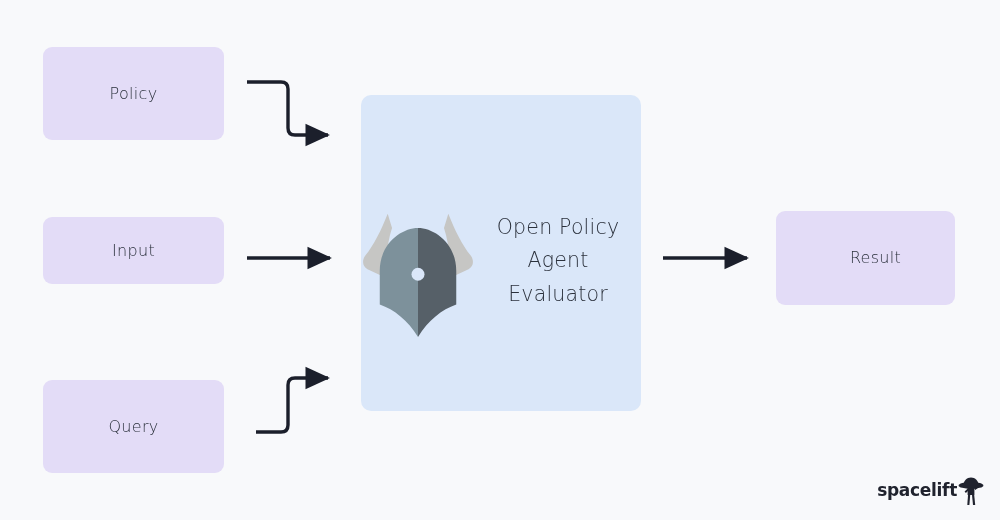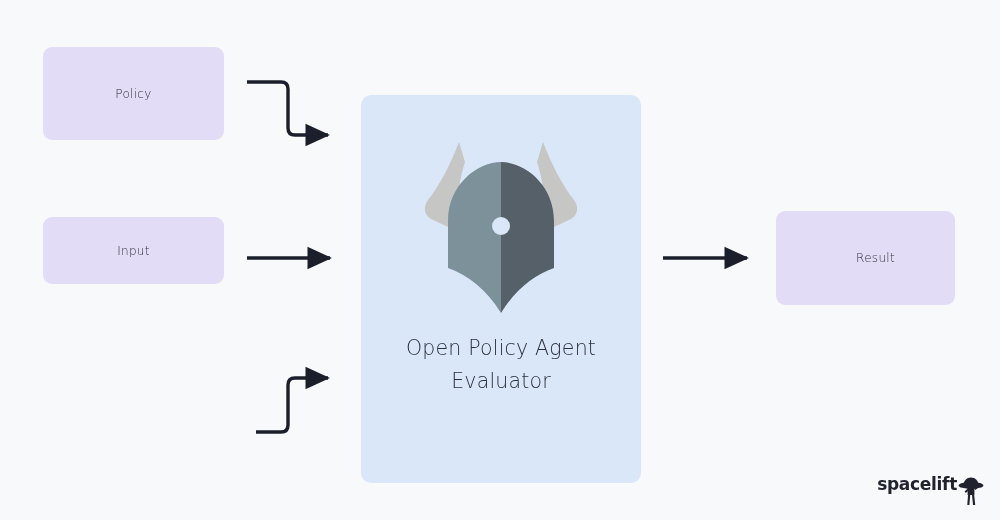--- a/index.html
+++ b/index.html
@@ -25,44 +25,44 @@
     background: #e3dcf7;
     border-radius: 9px;
     display: flex;
     align-items: center;
     justify-content: center;
     box-sizing: border-box;
   }
   .node-label {
     font-family: "DejaVu Sans", sans-serif;
     font-weight: 300;
-    font-size: 12px;
+    font-size: 16px;
     letter-spacing: 0.3px;
     color: #2b313c;
     line-height: 1;
     white-space: nowrap;
   }
 
   #node-policy { left: 43px;  top: 47px;  width: 181px; height: 93px; }
   #node-input  { left: 43px;  top: 217px; width: 181px; height: 67px; }
   #node-query  { left: 43px;  top: 380px; width: 181px; height: 93px; }
   #node-result { left: 776px; top: 211px; width: 179px; height: 94px; padding-left: 20px; }
 
   
   #evaluator-panel {
     position: absolute;
     left: 361px;
     top: 95px;
     width: 280px;
-    height: 388px;
+    height: 316px;
     background: #dae7f9;
     border-radius: 10px;
     box-sizing: border-box;
     display: flex;
-    flex-direction: column;
+    flex-direction: row;
     align-items: center;
   }
   #opa-logo {
     margin-top: 43px;
     width: 158px;
     height: 178px;
   }
   #evaluator-caption {
     margin-top: 16px;
     text-align: center;
@@ -84,21 +84,21 @@
     height: 520px;
     pointer-events: none;
   }
 
   
   #watermark {
     position: absolute;
     right: 16px;
     bottom: 14px;
     display: flex;
-    align-items: flex-start;
+    align-items: center;
     gap: 1px;
   }
   #watermark-text {
     font-family: "DejaVu Sans", sans-serif;
     font-weight: 700;
     font-size: 17px;
     letter-spacing: -0.3px;
     color: #20232e;
     line-height: 1;
     padding-bottom: 1px;
@@ -135,20 +135,23 @@
   </svg>
 
   <div class="node" id="node-policy">
     <span class="node-label">Policy</span>
   </div>
 
   <div class="node" id="node-input">
     <span class="node-label">Input</span>
   </div>
 
+  <div class="node" id="node-query">
+    <span class="node-label">Query</span>
+  </div>
 
   <div id="evaluator-panel">
 
     <svg id="opa-logo" viewBox="0 0 158 178" xmlns="http://www.w3.org/2000/svg">
 
       <path d="M 37 4 C 28 27 18 47 6 62 C 1 69 2 77 9 81 L 41 96
                C 34 78 34 52 43 24 Z" fill="#c6c6c4"></path>
 
       <path d="M 121 4 C 130 27 140 47 152 62 C 157 69 156 77 149 81 L 117 96
                C 124 78 124 52 115 24 Z" fill="#c6c6c4"></path>

